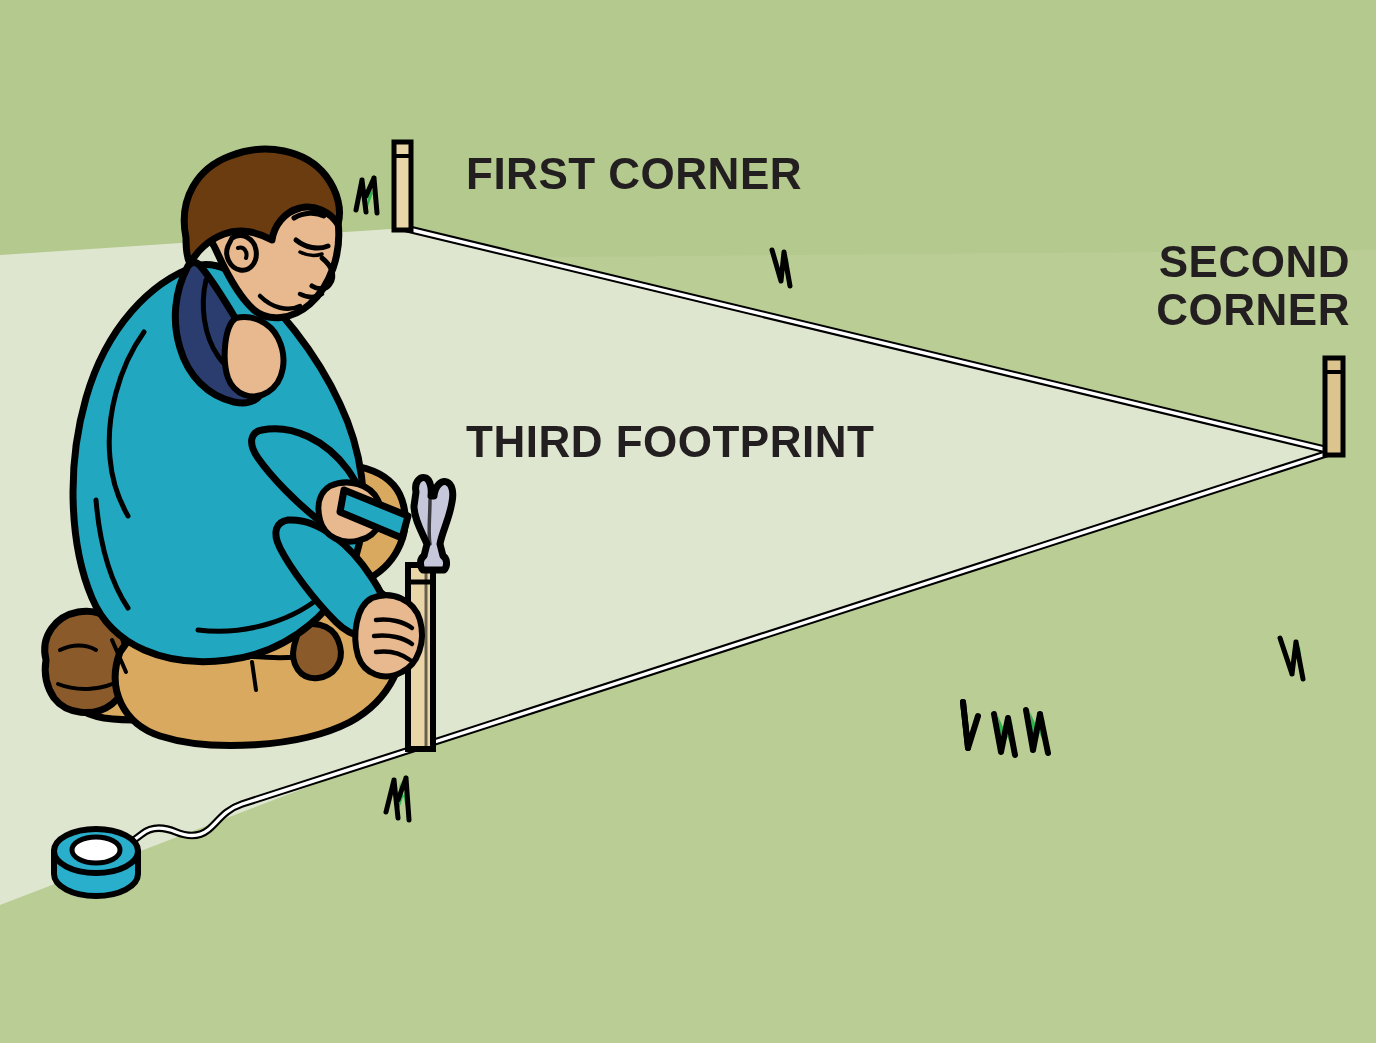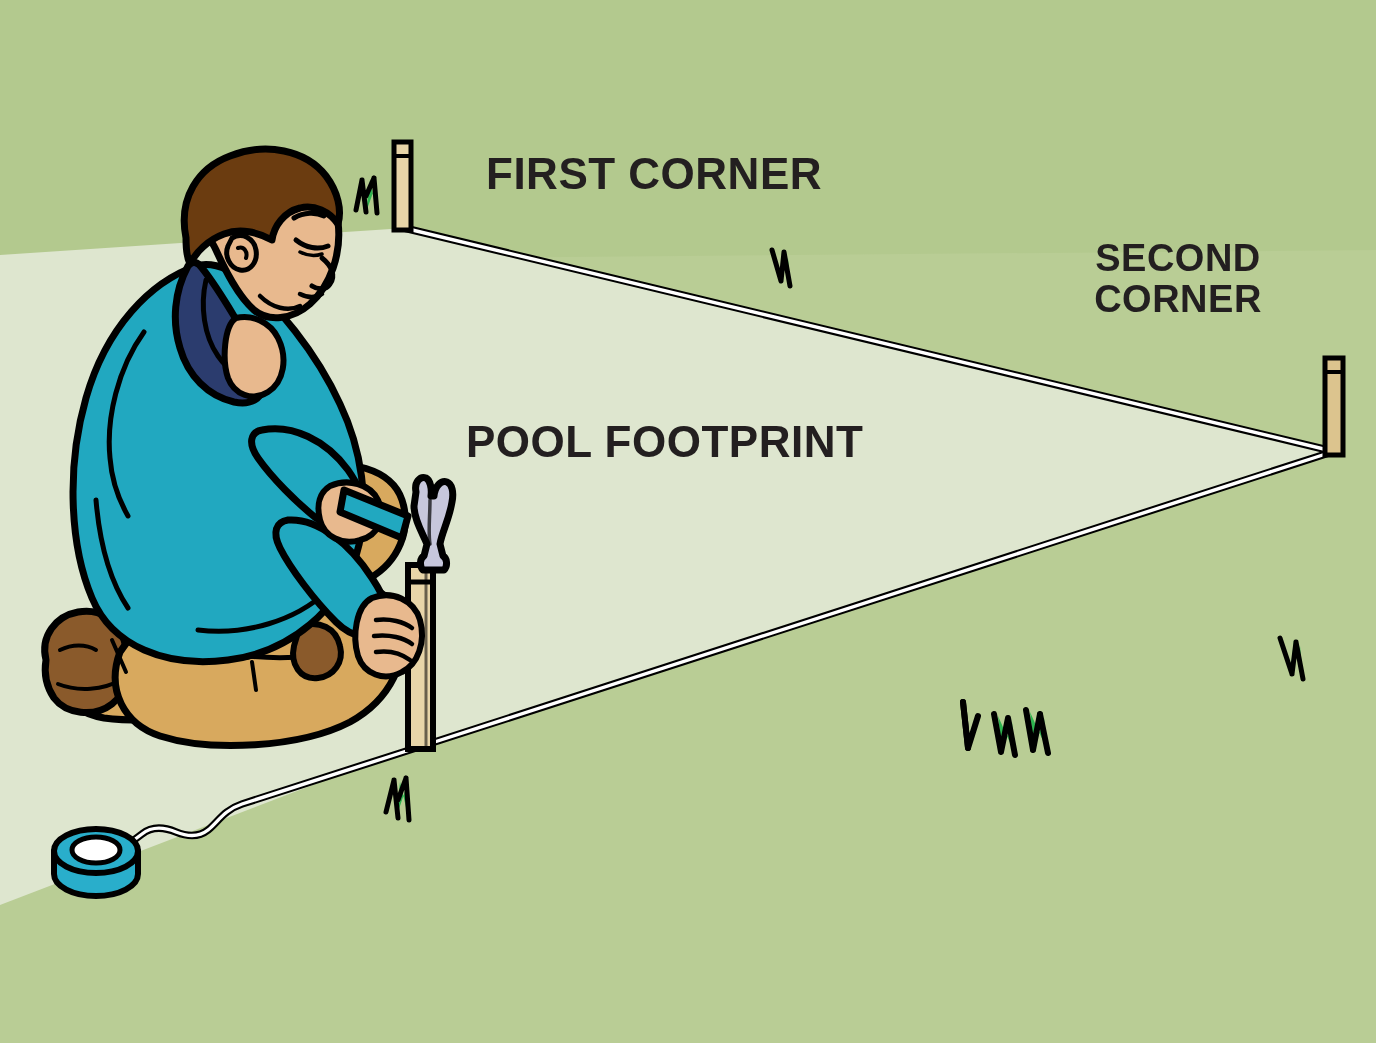--- a/index.html
+++ b/index.html
@@ -33,28 +33,27 @@
     font-weight: bold;
     letter-spacing: 0.5px;
     line-height: 1.08;
     white-space: pre-line;
     -webkit-font-smoothing: antialiased;
   }
   #label-first-corner {
     left: 466px;
     top: 150px;
     font-size: 44px;
-    margin-left: 20px;
   }
   #label-second-corner {
-    left: 1028px;
+    left: 1050px;
     top: 238px;
     width: 300px;
-    text-align: center;
-    font-size: 38px;
+    text-align: right;
+    font-size: 44px;
   }
   #label-pool-footprint {
     left: 466px;
     top: 418px;
     font-size: 44px;
   }
   #label-third-corner {
     left: 476px;
     top: 775px;
     font-size: 44px;
@@ -225,16 +224,16 @@
       </g>
 
     </g>
   </svg>
 
   <div class="label" id="label-first-corner">FIRST CORNER</div>
 
   <div class="label" id="label-second-corner">SECOND
 CORNER</div>
 
-  <div class="label" id="label-pool-footprint">POOL FOOTPRINT</div>
+  <div class="label" id="label-pool-footprint">THIRD FOOTPRINT</div>
 
 
 </div>
 
 </body></html>

